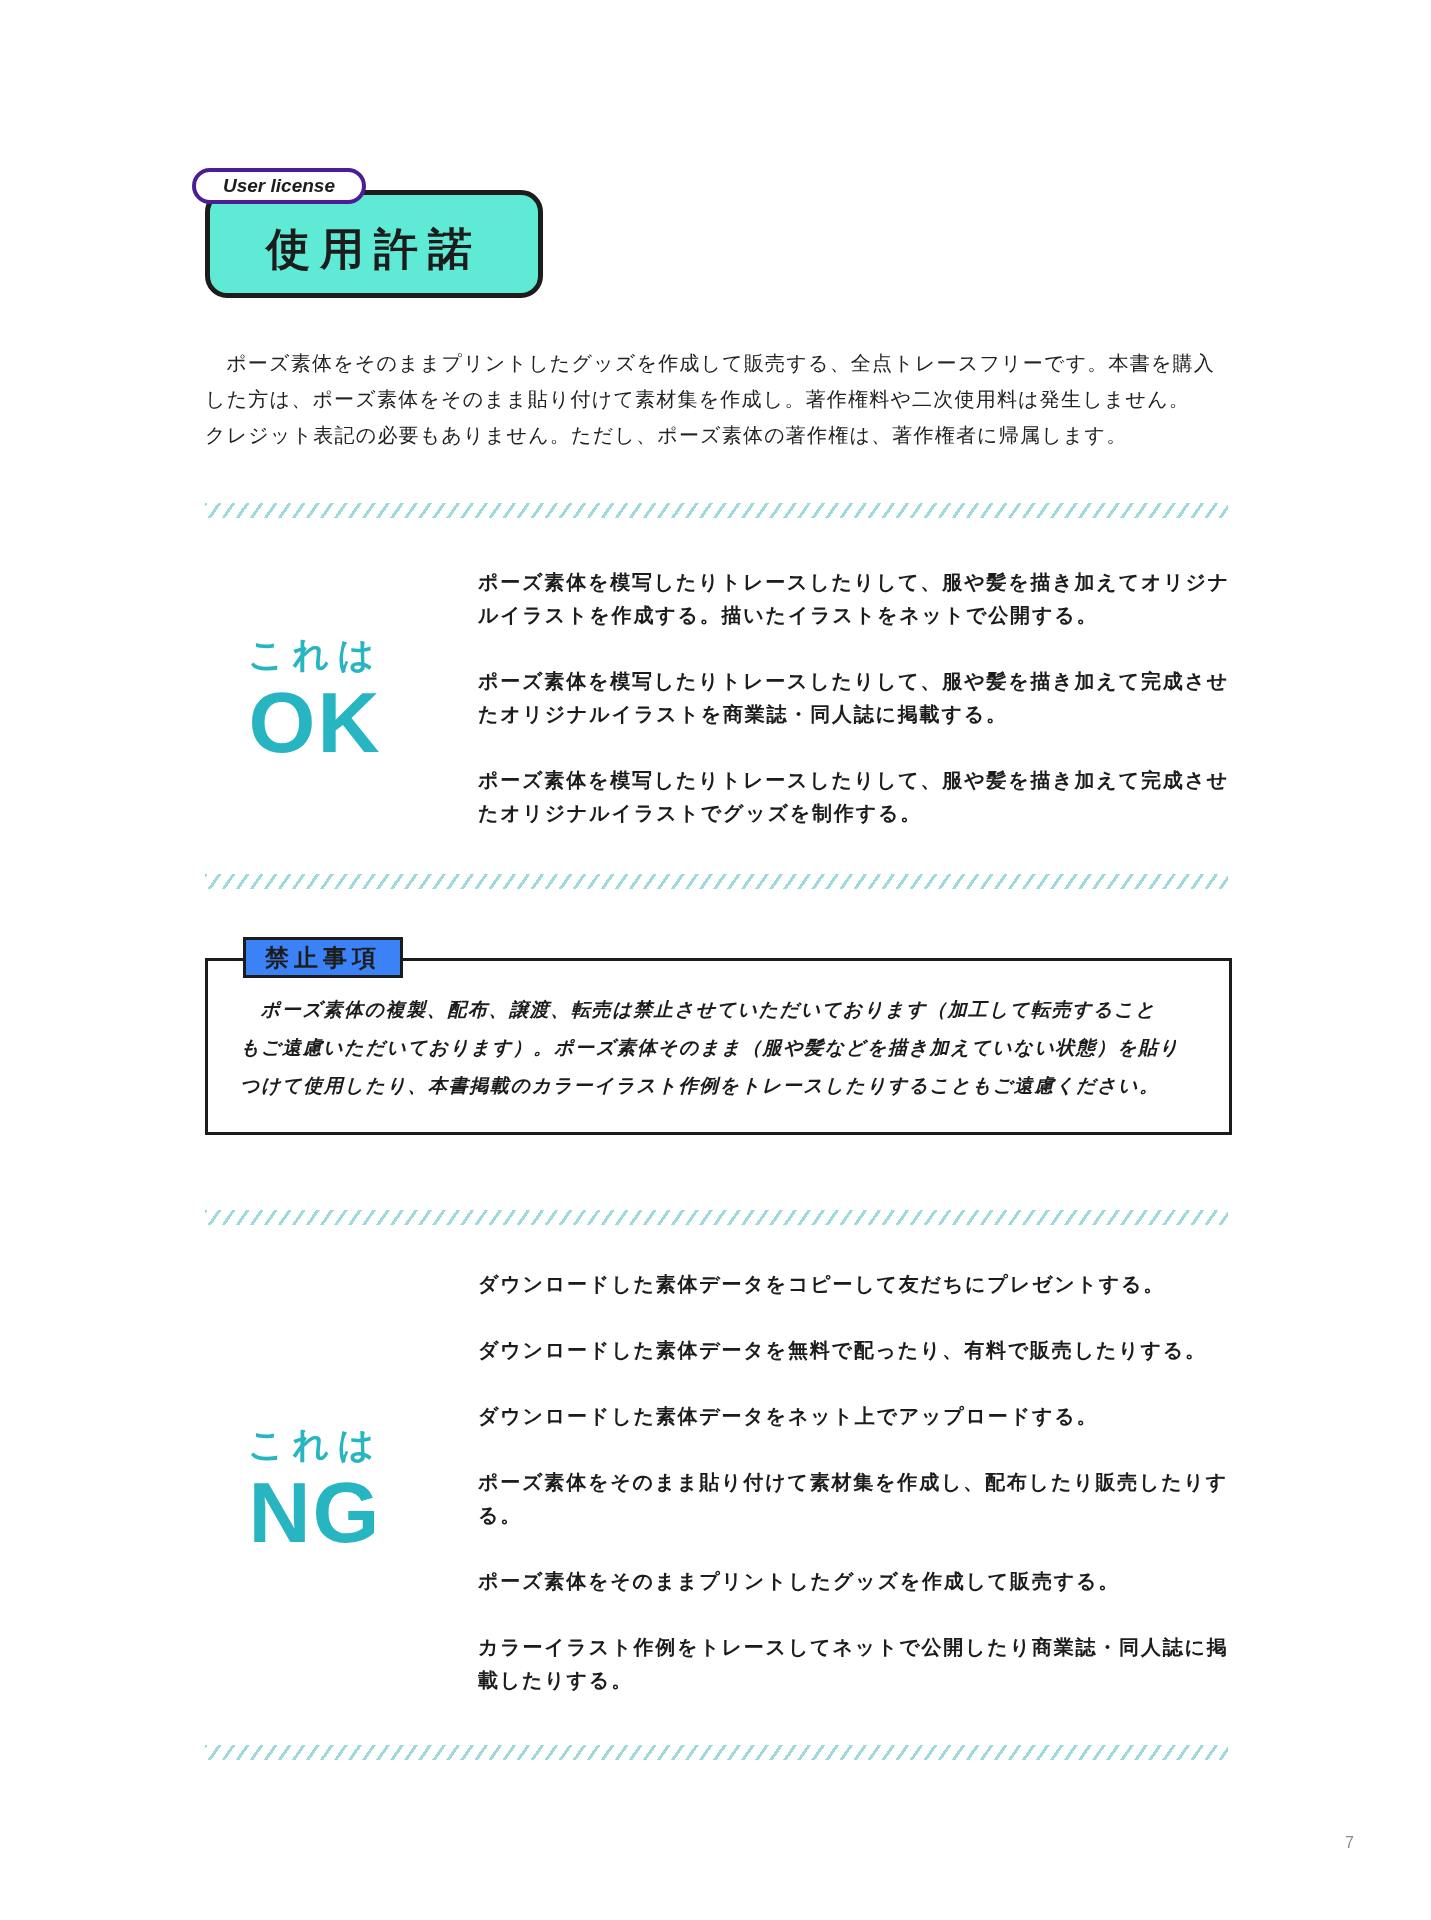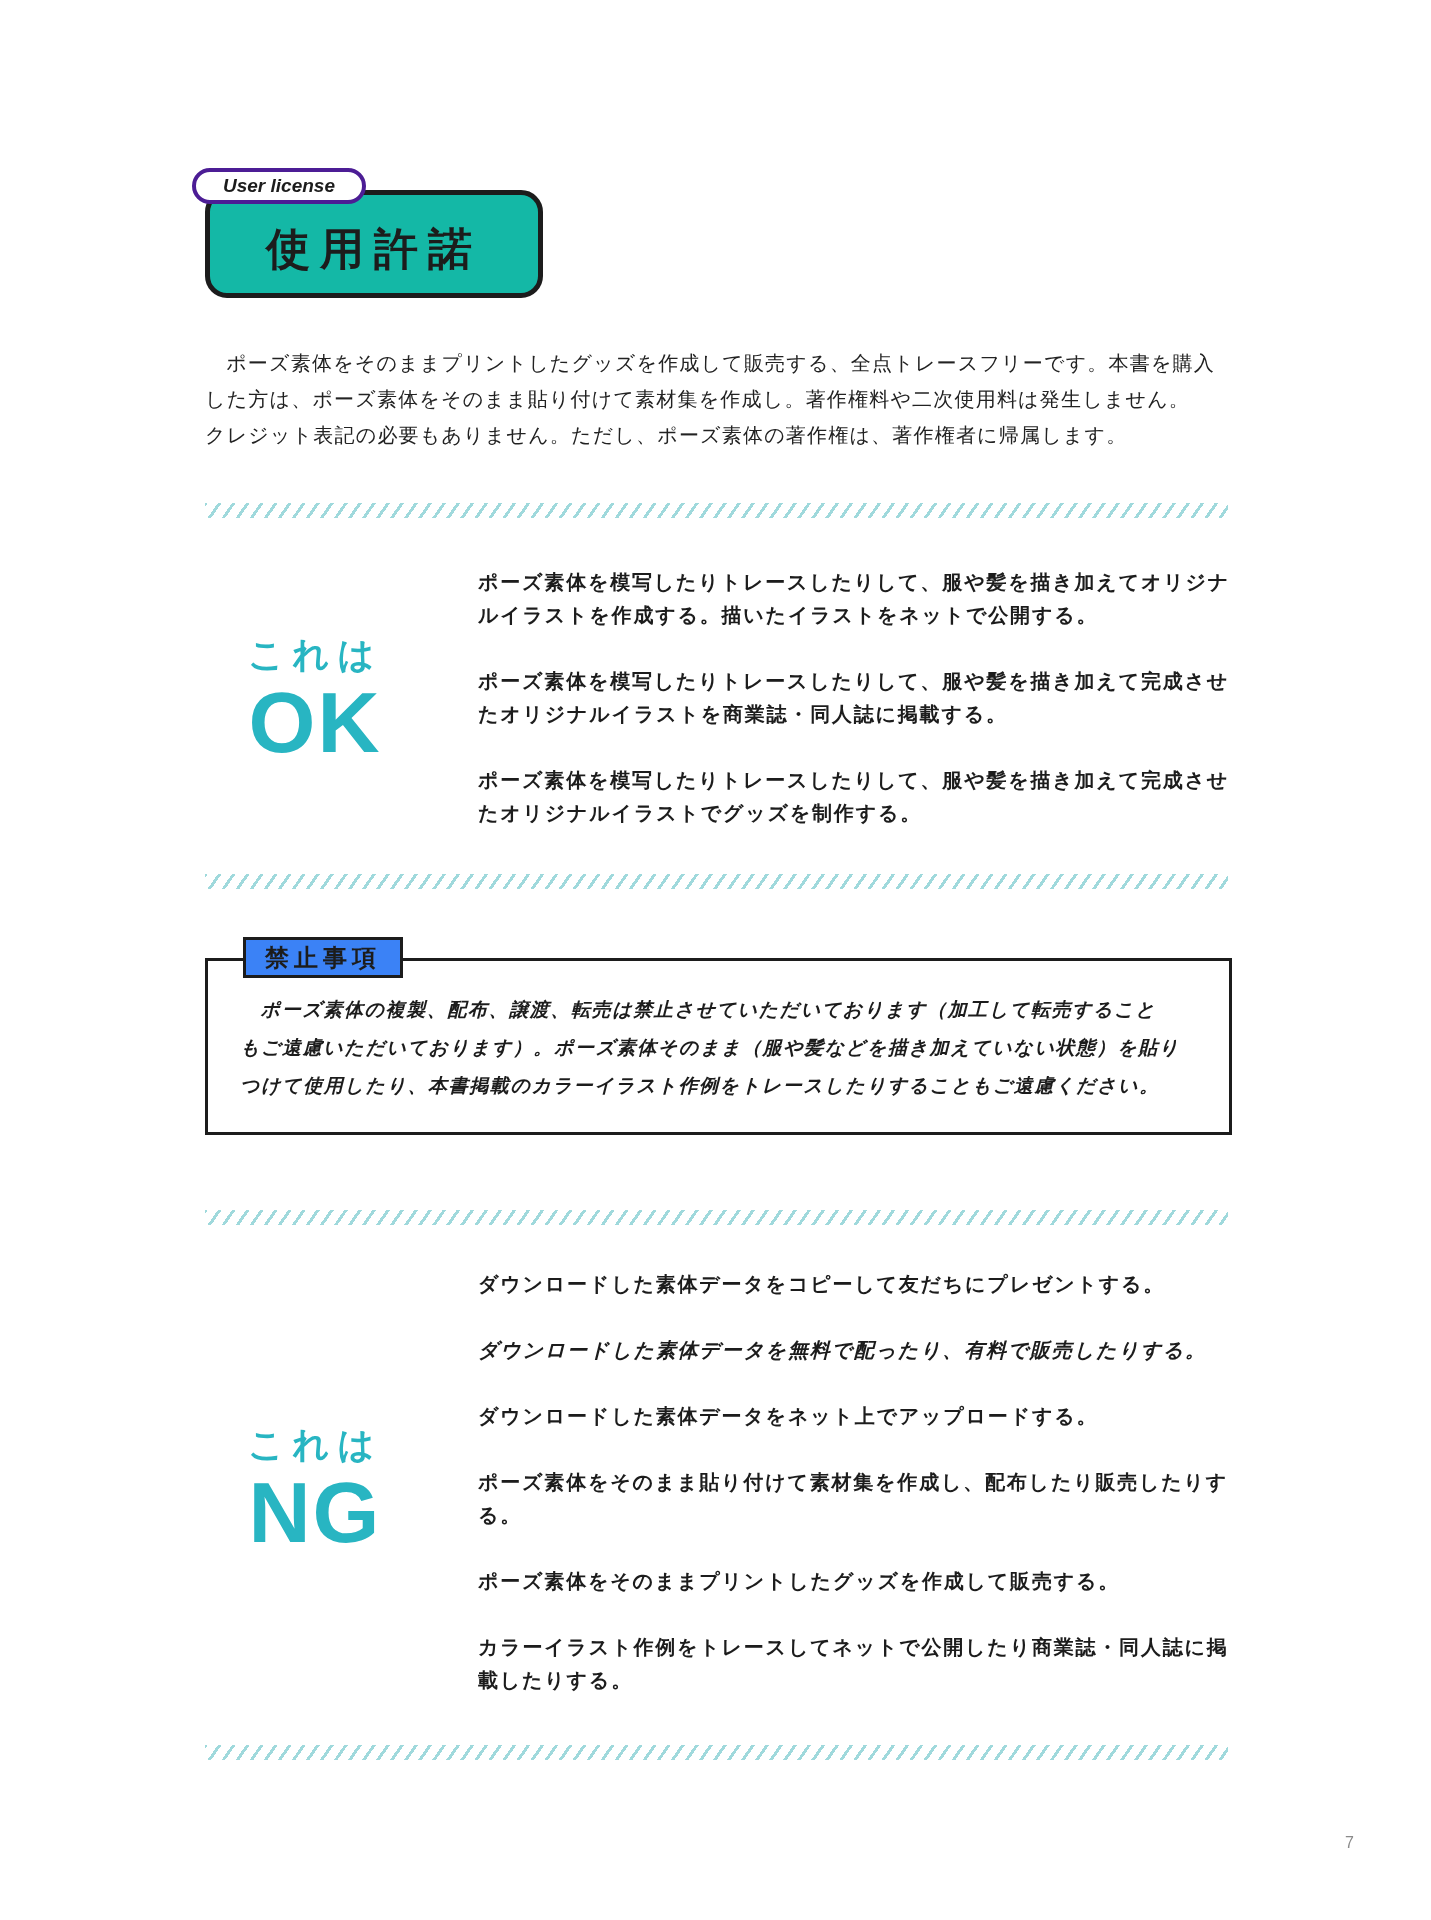--- a/index.html
+++ b/index.html
@@ -6,21 +6,21 @@
     body {
       width: 1431px; height: 1920px; position: relative; overflow: hidden;
       background: #ffffff; color: #1c1c1c;
       font-family: "DejaVu Sans", "Liberation Sans", sans-serif;
     }
     .abs { position: absolute; }
 
     
     .title-box {
       left: 205px; top: 190px; width: 338px; height: 108px;
-      background: #14b8a6; border: 5px solid #1c1c1c; border-radius: 22px;
+      background: #5eead4; border: 5px solid #1c1c1c; border-radius: 22px;
       box-sizing: border-box;
       display: flex; align-items: center; justify-content: center;
     }
     .title-text {
       font-size: 44px; font-weight: bold; letter-spacing: 10px; color: #1c1c1c;
       padding-top: 10px;
     }
     .pill {
       left: 192px; top: 168px; width: 174px; height: 36px;
       background: #ffffff; border: 4px solid #4c1d95; border-radius: 18px;
@@ -138,21 +138,21 @@
 </div>
 
 <div class="abs divider" style="top:1210px;"></div>
 
 <div class="abs verdict" style="top:1423px;">
   <div class="verdict-sub">これは</div>
   <div class="verdict-main">NG</div>
 </div>
 <ul class="abs item-list" style="top:1268px;">
   <li style="margin-bottom:33px;">ダウンロードした素体データをコピーして友だちにプレゼントする。</li>
-  <li style="margin-bottom:33px;font-style:italic;">ダウンロードした素体データを無料で配ったり、有料で販売したりする。</li>
+  <li style="margin-bottom:33px;">ダウンロードした素体データを無料で配ったり、有料で販売したりする。</li>
   <li style="margin-bottom:33px;">ダウンロードした素体データをネット上でアップロードする。</li>
   <li style="margin-bottom:33px;">ポーズ素体をそのまま貼り付けて素材集を作成し、配布したり販売したりする。</li>
   <li style="margin-bottom:33px;">ポーズ素体をそのままプリントしたグッズを作成して販売する。</li>
   <li>カラーイラスト作例をトレースしてネットで公開したり商業誌・同人誌に掲載したりする。</li>
 </ul>
 
 <div class="abs divider" style="top:1745px;"></div>
 
 <div class="abs page-number">7</div>
 

